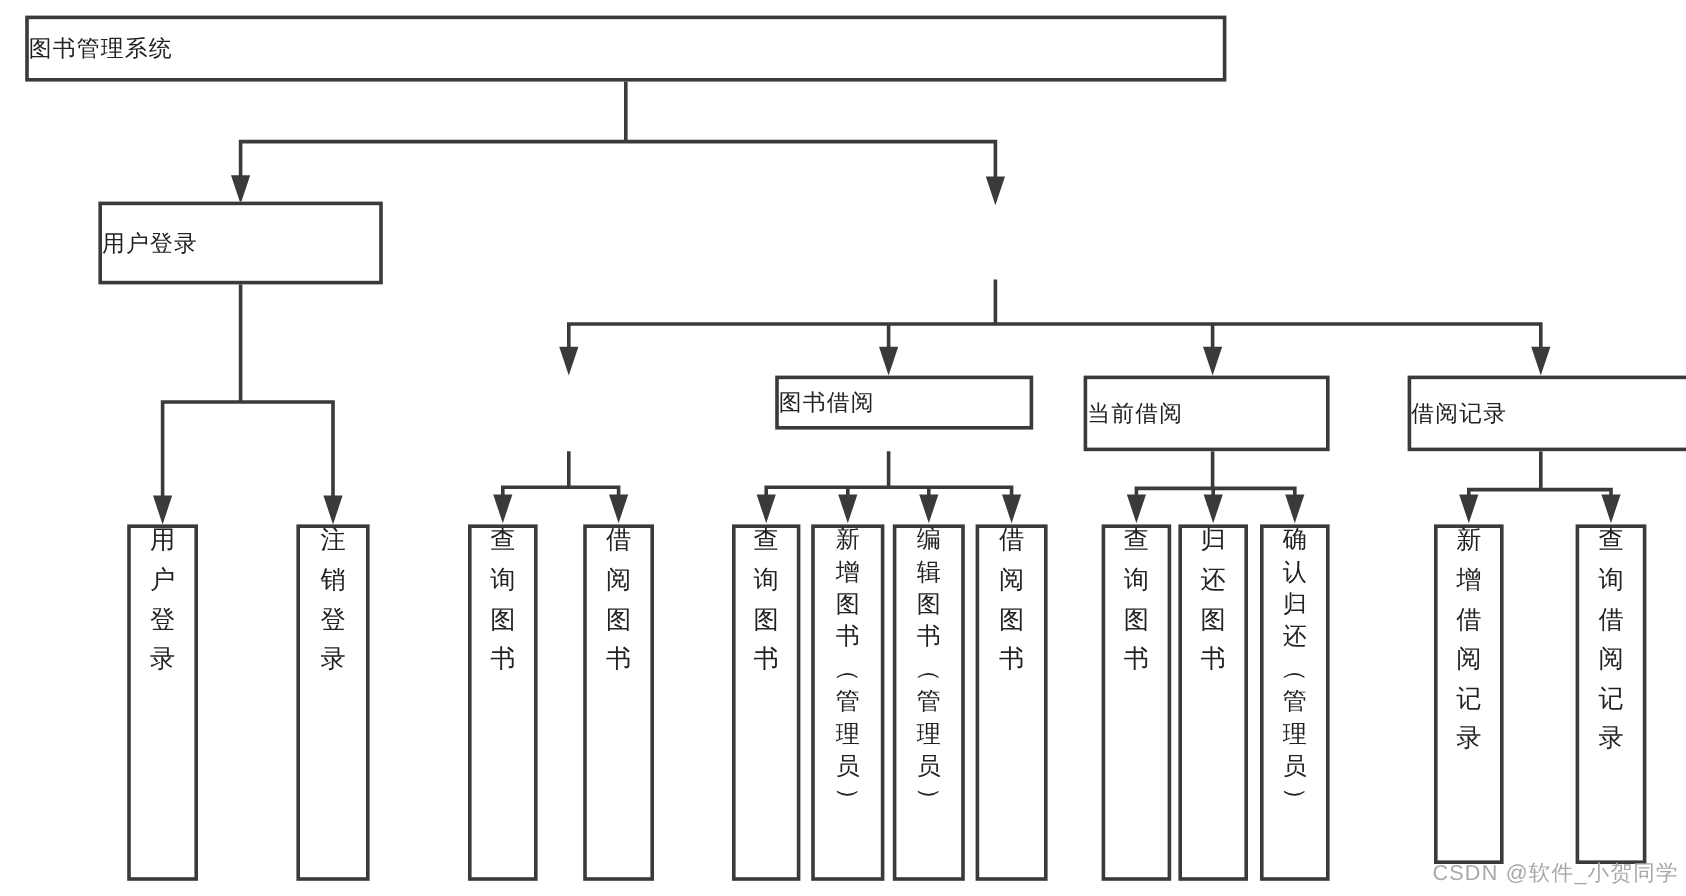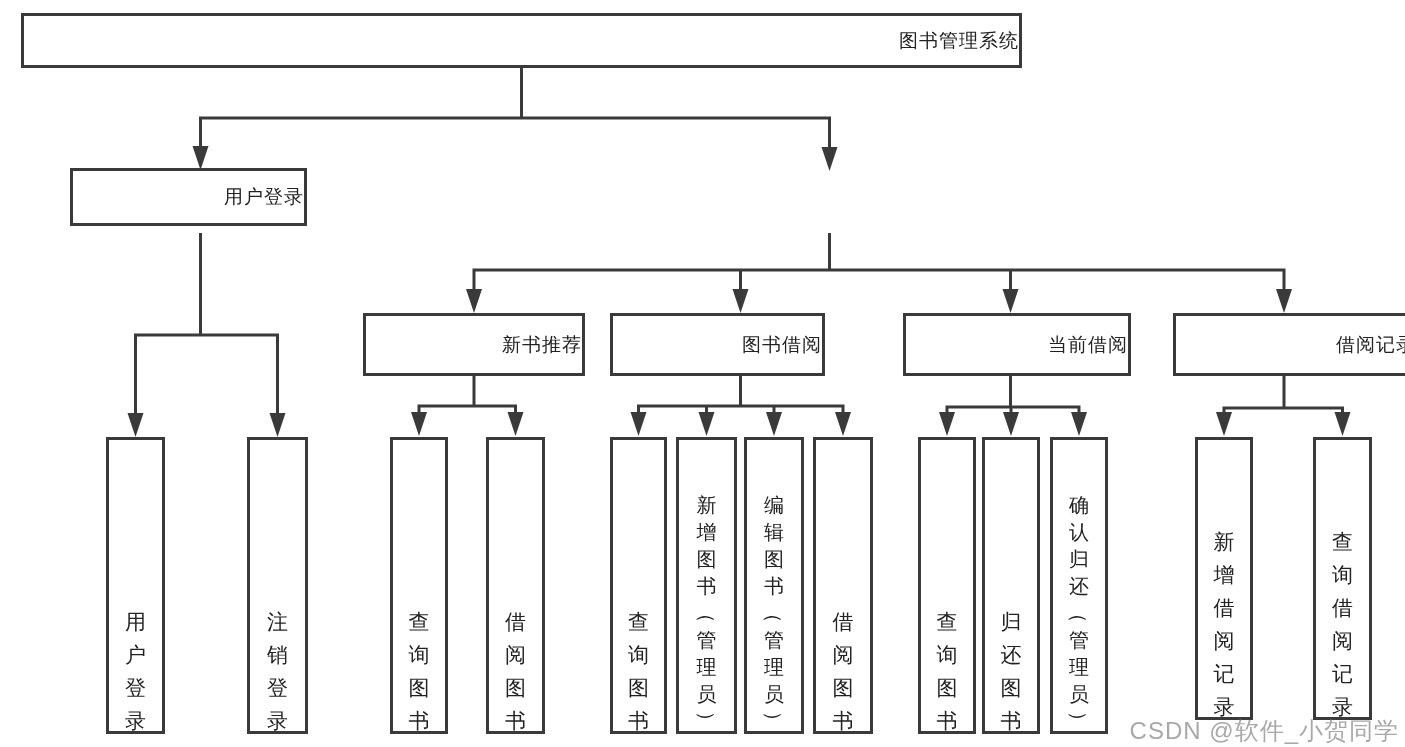--- a/index.html
+++ b/index.html
@@ -19,39 +19,39 @@
     overflow:hidden;
   }
   .connectors{position:absolute;left:0;top:0;width:1405px;height:747px;}
   .node{
     position:absolute;
     box-sizing:border-box;
     border:3px solid var(--line);
     background:#fff;
     display:flex;
     align-items:center;
-    justify-content:flex-end;
+    justify-content:flex-start;
     text-align:center;
   }
   .hlabel{font-size:19px;letter-spacing:1px;color:var(--text);}
   .root .hlabel{font-size:19px;}
   .vbox{
     flex-direction:column;
     gap:12px;
     font-size:21px;
     line-height:1;
   }
   .vbox.tight{gap:7px;font-size:20px;}
   .vbox span{display:block;}
   .vbox span.rot{transform:rotate(90deg);}
   .watermark{
     position:absolute;
     right:6px;
     top:715px;
-    font-size:24px;
+    font-size:18px;
     color:var(--wm);
     letter-spacing:1px;
     white-space:nowrap;
     z-index:5;
   }
 </style>
 </head>
 <body>
 
 <div class="stage">
@@ -103,31 +103,28 @@
       <path d="M1284 376 V408 M1222.5 408 H1344 M1224 408 V416 M1342.5 408 V416"></path>
       <polygon points="1224,436 1216,412 1232,412" fill="var(--line)" stroke="none"></polygon>
       <polygon points="1342.5,436 1334.5,412 1350.5,412" fill="var(--line)" stroke="none"></polygon>
     </g>
   </svg>
 
   <div class="node root" style="left:21px;top:13px;width:1001px;height:55px">
     <span class="hlabel">图书管理系统</span>
   </div>
 
-  <div class="node" style="left:70px;top:168px;width:237px;height:58px">
+  <div class="node" style="left:82px;top:168px;width:237px;height:69px">
     <span class="hlabel">用户登录</span>
   </div>
 
-  <div class="node" style="left:363px;top:313px;width:222px;height:63px">
-    <span class="hlabel">新书推荐</span>
-  </div>
-  <div class="node" style="left:610px;top:313px;width:215px;height:63px">
+  <div class="node" style="left:646px;top:313px;width:215px;height:45px">
     <span class="hlabel">图书借阅</span>
   </div>
-  <div class="node" style="left:903px;top:313px;width:228px;height:63px">
+  <div class="node" style="left:903px;top:313px;width:205px;height:63px">
     <span class="hlabel">当前借阅</span>
   </div>
   <div class="node" style="left:1173px;top:313px;width:246px;height:63px">
     <span class="hlabel">借阅记录</span>
   </div>
 
   <div class="node vbox" style="left:106px;top:437px;width:59px;height:297px">
       <span>用</span>
       <span>户</span>
       <span>登</span>

